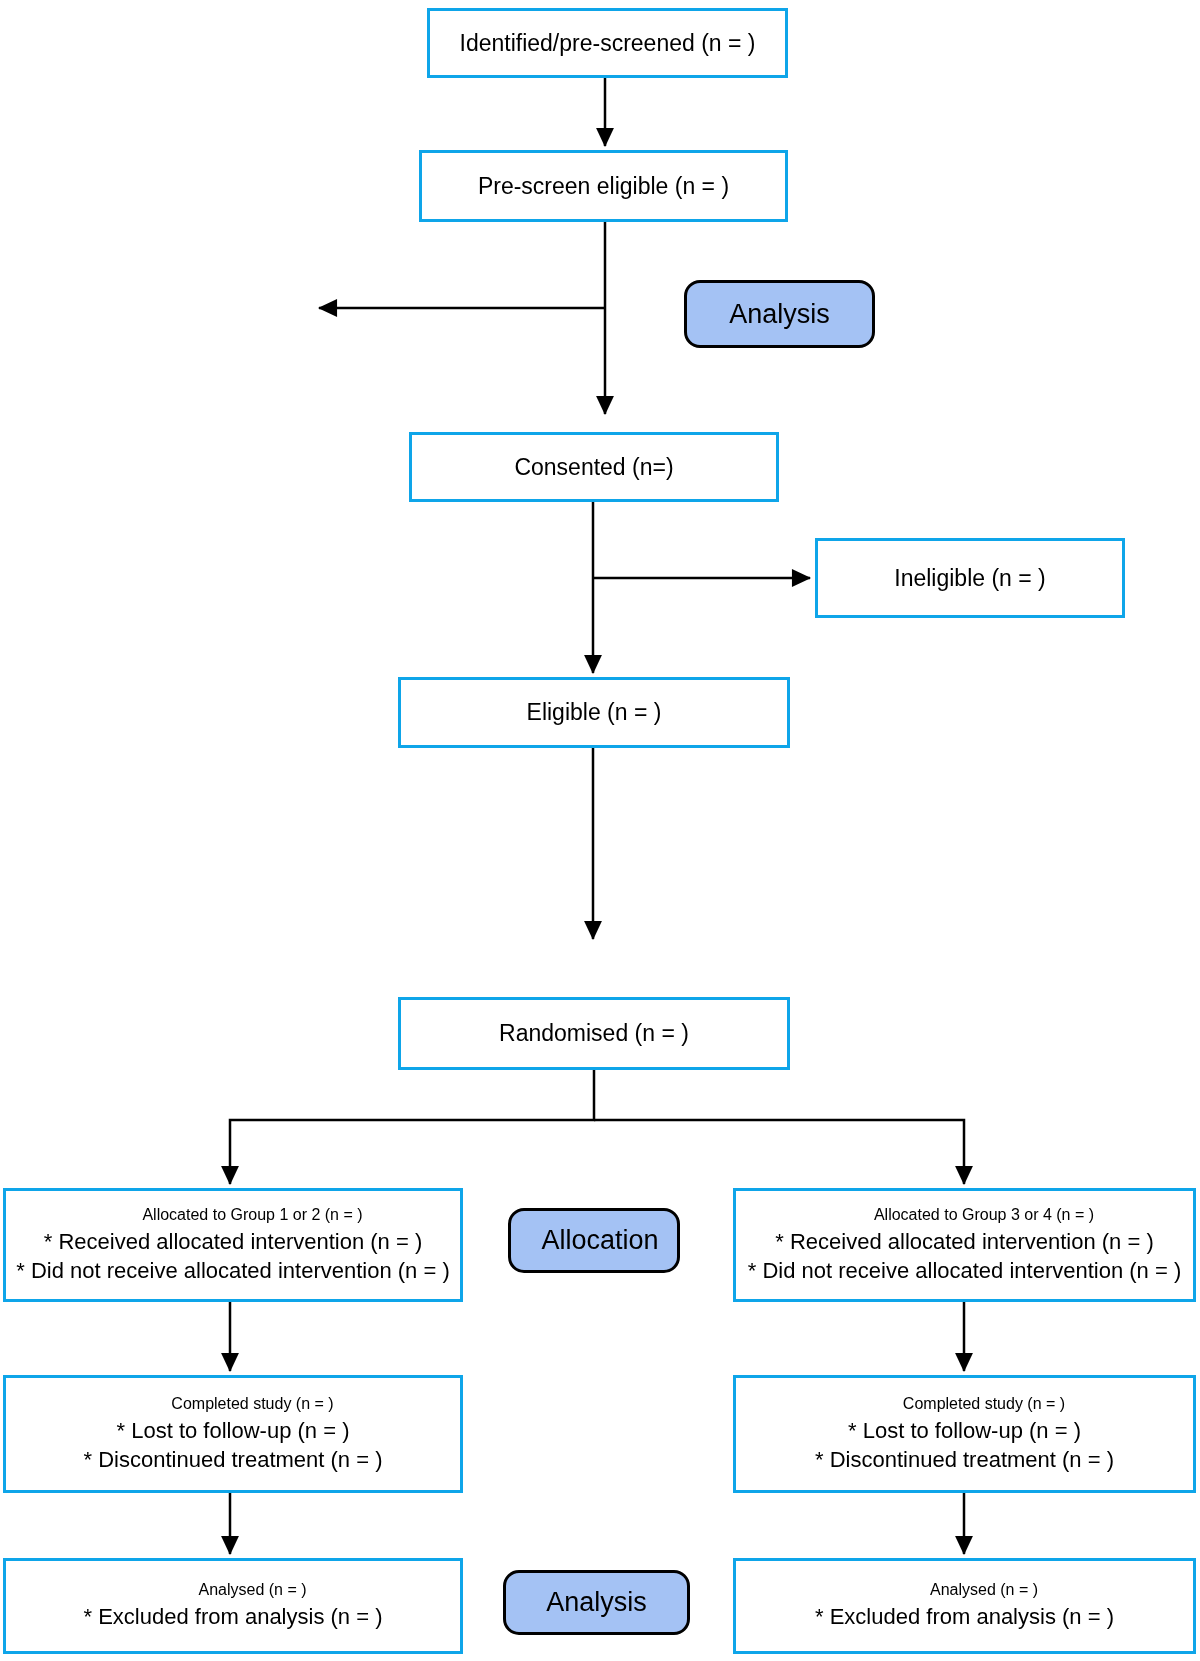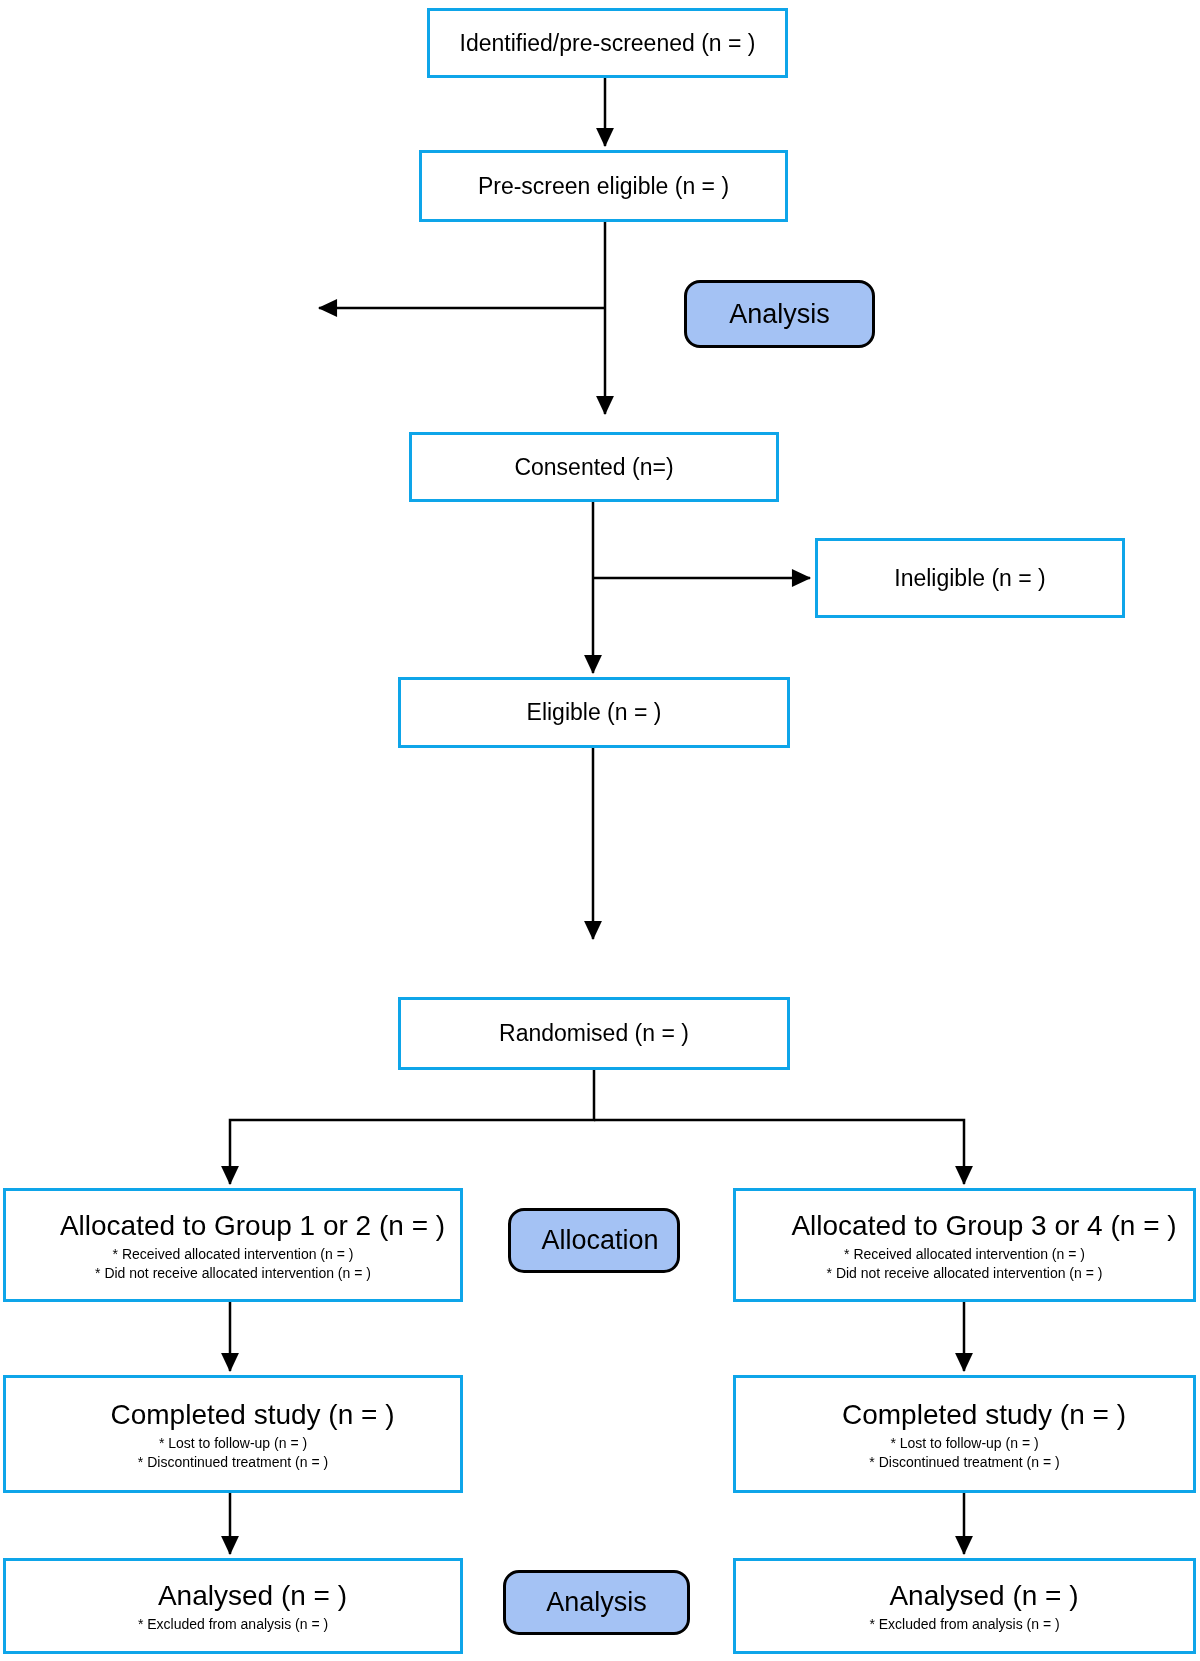--- a/index.html
+++ b/index.html
@@ -25,22 +25,22 @@
     background: #fff;
     display: flex;
     flex-direction: column;
     align-items: center;
     justify-content: center;
     text-align: center;
     font-size: 23px;
     line-height: 1.25;
     padding: 4px 8px;
   }
-  .box .title { font-size: 28px; margin-bottom: 2px; margin-left: 39px; }
-  .box .bullet { font-size: 14px; line-height: 1.32; }
+  .box .title { font-size: 16px; margin-bottom: 2px; margin-left: 39px; }
+  .box .bullet { font-size: 22px; line-height: 1.32; }
   .badge {
     position: absolute;
     box-sizing: border-box;
     border: 3px solid #000;
     border-radius: 16px;
     display: flex;
     align-items: center;
     justify-content: center;
     text-align: center;
     font-size: 27px;

